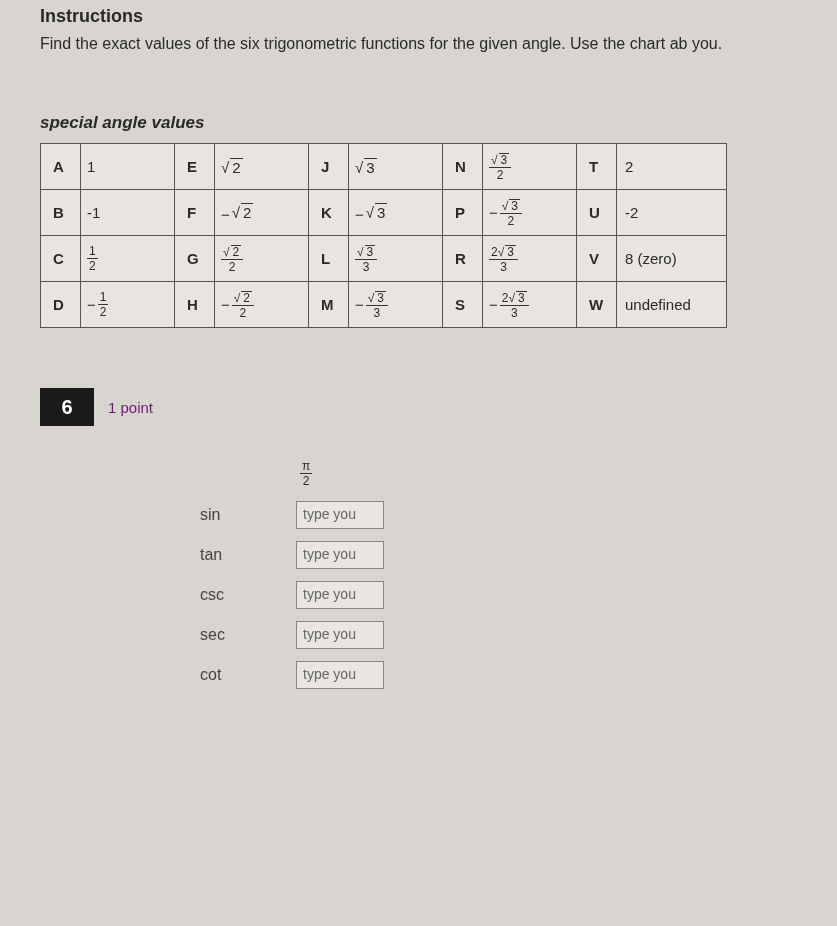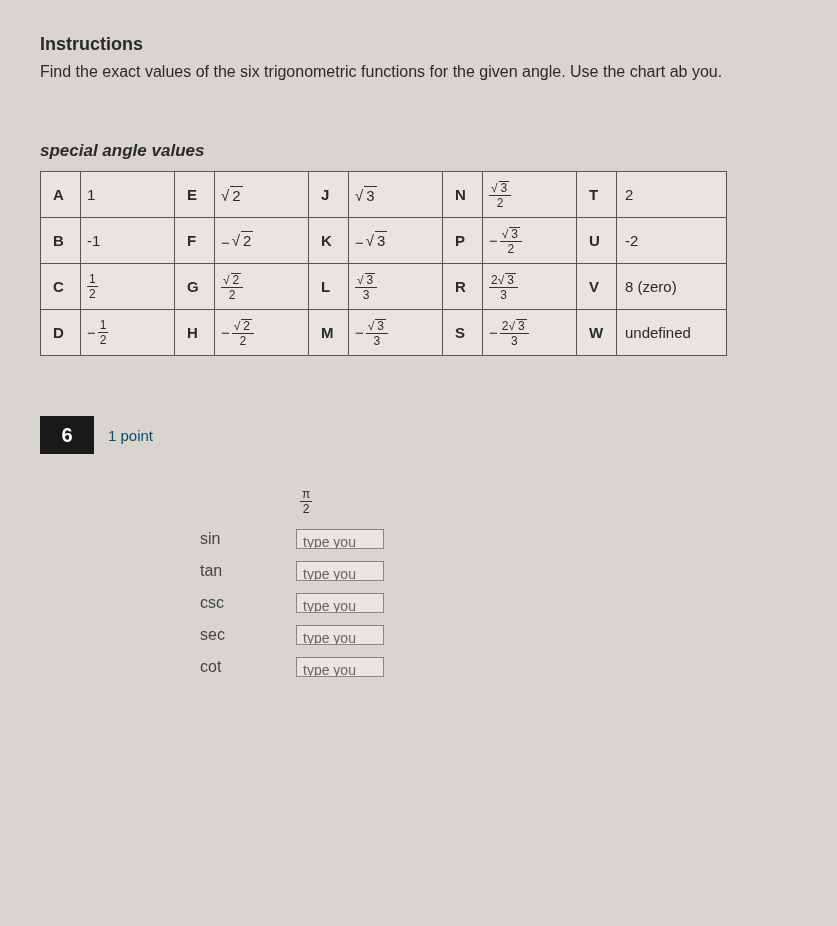--- a/index.html
+++ b/index.html
@@ -5,21 +5,21 @@
   * { box-sizing: border-box; }
   body {
     margin: 0;
     padding: 0;
     font-family: Arial, Helvetica, sans-serif;
     background: #d8d5d0;
     color: #2a2a2a;
     width: 837px;
   }
   .page {
-    padding: 34px 0 40px 40px;
+    padding: 6px 0 40px 40px;
   }
   .instructions-title {
     font-weight: bold;
     font-size: 18px;
     margin-bottom: 6px;
   }
   .instructions-text {
     font-size: 16px;
     line-height: 1.4;
     margin-bottom: 58px;
@@ -95,21 +95,21 @@
     font-weight: bold;
     font-size: 20px;
     width: 54px;
     height: 38px;
     display: flex;
     align-items: center;
     justify-content: center;
   }
   .qpoints {
     font-size: 15px;
-    color: #0c4a6e;
+    color: #701a75;
   }
   .answers {
     margin-left: 160px;
   }
   .angle-header {
     margin-left: 100px;
     margin-bottom: 14px;
     font-size: 15px;
   }
   .ans-row {
@@ -120,21 +120,21 @@
   }
   .ans-label {
     width: 40px;
     font-size: 16px;
     color: #444;
   }
   .ans-input {
     border: 1px solid #888;
     background: #e9e6e1;
     width: 88px;
-    height: 20px;
+    height: 28px;
     padding: 4px 6px;
     font-size: 14px;
     color: #666;
     overflow: hidden;
     white-space: nowrap;
   }
   .ans-filled {
     width: 88px;
     text-align: center;
     font-size: 15px;

